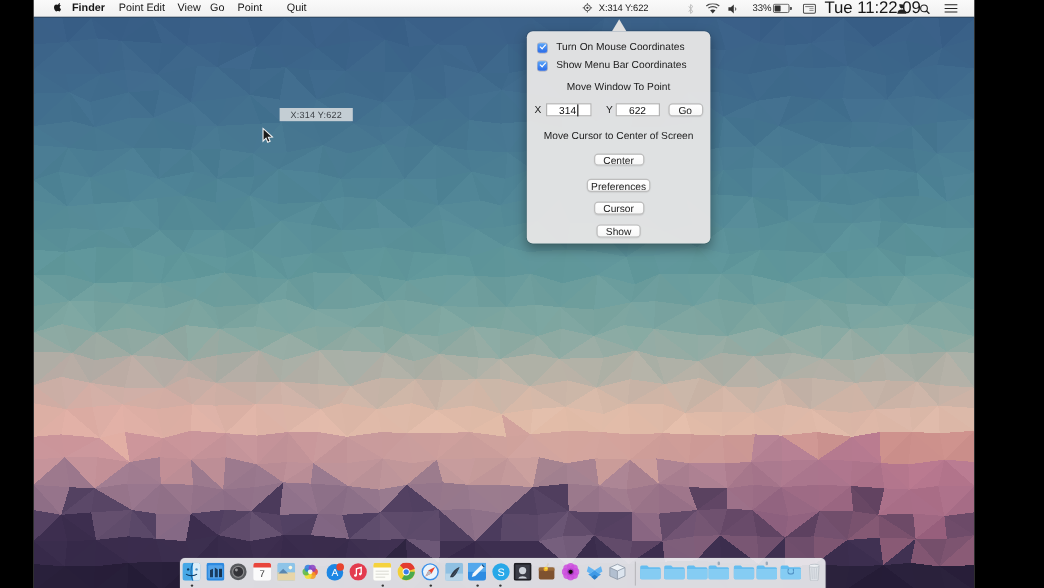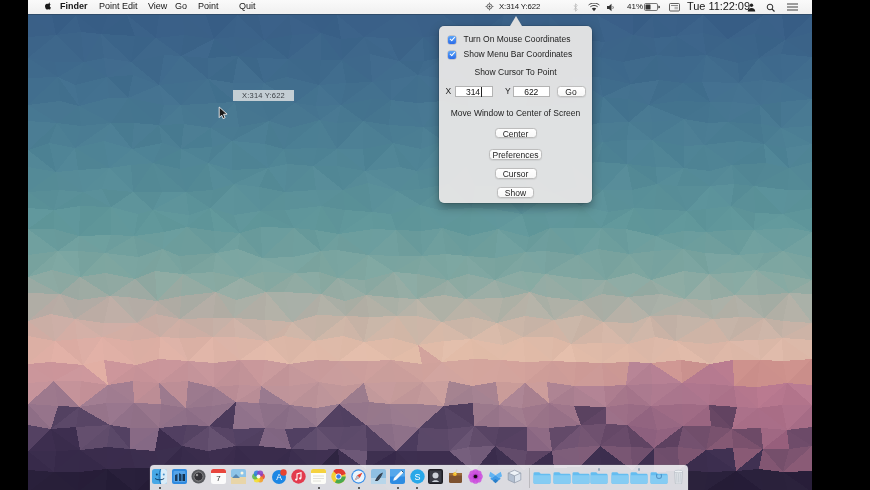--- a/index.html
+++ b/index.html
@@ -1379,59 +1379,59 @@
         <path fill="none" stroke="#555" stroke-width="1.6" d="M2 4.5l6.5 9-3.5 3V1.5l3.5 3-6.5 9"></path>
       </svg>
       <svg class="micon" style="left:560px;top:2.5px" width="12" height="9" viewBox="0 0 24 18">
         <path fill="#333" d="M12 16.5l-4.4-5.3c2.5-2.1 6.3-2.1 8.8 0z"></path>
         <path fill="none" stroke="#333" stroke-width="2" d="M4.6 7.6c4.2-3.6 10.6-3.6 14.8 0M1.2 4.1c6.1-5.2 15.5-5.2 21.6 0" opacity=".9"></path>
       </svg>
       <svg class="micon" style="left:578px;top:2.5px" width="10" height="9" viewBox="0 0 20 18">
         <path fill="#333" d="M2 6h4l5-4.5v15L6 12H2z"></path>
         <path fill="none" stroke="#333" stroke-width="1.5" d="M13.5 6.5a4 4 0 010 5"></path>
       </svg>
-      <span class="mi" style="left:599px;font-size:8px">41%</span>
+      <span class="mi" style="left:599px;font-size:8px">33%</span>
       <svg class="micon" style="left:616px;top:3px" width="16" height="8" viewBox="0 0 32 16">
         <rect x="1" y="1" width="26" height="14" rx="2.5" fill="none" stroke="#555" stroke-width="1.6"></rect>
         <rect x="3" y="3" width="10" height="10" rx="1" fill="#333"></rect>
         <path fill="#555" d="M28.5 5.5h1.5a2 2 0 010 5h-1.5z"></path>
       </svg>
       <svg class="micon" style="left:641px;top:3px" width="11" height="8.5" viewBox="0 0 22 17">
         <rect x="1" y="1" width="20" height="15" rx="2" fill="none" stroke="#444" stroke-width="1.7"></rect>
         <path stroke="#444" stroke-width="1.5" d="M4 5h14" opacity=".8"></path>
         <path stroke="#444" stroke-width="1.3" d="M11 8.5h7M11 11.5h7" opacity=".7"></path>
       </svg>
-      <span class="mi" style="left:659px;font-size:11px;letter-spacing:-.05px">Tue 11:22:09</span>
+      <span class="mi" style="left:659px;font-size:14px;letter-spacing:-.05px">Tue 11:22:09</span>
       <svg class="micon" style="left:719px;top:2.5px" width="9" height="9" viewBox="0 0 18 18">
         <circle cx="9" cy="4.6" r="3.4" fill="#222"></circle>
         <path fill="#222" d="M1.5 17c0-4.5 3.2-7 7.5-7s7.5 2.5 7.5 7z"></path>
       </svg>
       <svg class="micon" style="left:738px;top:2.5px" width="9.5" height="9.5" viewBox="0 0 19 19">
         <circle cx="8" cy="8" r="5.6" fill="none" stroke="#222" stroke-width="1.9"></circle>
         <path stroke="#222" stroke-width="2.2" d="M12.2 12.2L17 17"></path>
       </svg>
       <svg class="micon" style="left:759px;top:3px" width="11" height="8" viewBox="0 0 22 16">
         <path stroke="#222" stroke-width="1.7" d="M0 2h22M0 8h22M0 14h22"></path>
       </svg>
     </div>
 <div class="tooltip">X:314 Y:622</div>
 <svg style="position:absolute;left:190px;top:105.5px" width="10" height="14" viewBox="0 0 10 14">
       <path d="M1.2 1v10.6l2.5-2.5 1.4 3.5 2-.9-1.5-3.4 3.5-.1z" fill="#1a1a1a" stroke="#f2f2f2" stroke-width=".9"></path>
     </svg>
 <div class="pop">
       <div class="arrow"></div>
 <div class="cbrow" style="top:9px"><span class="cb"></span>Turn On Mouse Coordinates</div>
 <div class="cbrow" style="top:24px"><span class="cb"></span>Show Menu Bar Coordinates</div>
-<div class="row" style="top:41.5px">Show Cursor To Point</div>
+<div class="row" style="top:41.5px">Move Window To Point</div>
 <span class="lbl" style="left:6.5px;top:59.5px">X</span>
 <div class="fld" style="left:16px;top:59.5px;width:37.5px;height:11px;line-height:11px">314<span style="border-right:.8px solid #222;margin-left:.5px"></span></div>
 <span class="lbl" style="left:66px;top:59.5px">Y</span>
 <div class="fld" style="left:73.5px;top:59.5px;width:37.5px;height:11px;line-height:11px">622</div>
 <div class="btn" style="left:117.5px;top:59.5px;width:29px;height:11px;line-height:10.5px">Go</div>
-<div class="row" style="top:82.5px">Move Window to Center of Screen</div>
+<div class="row" style="top:82.5px">Move Cursor to Center of Screen</div>
 <div class="btn" style="left:55.5px;top:101.5px;width:42px;height:10.5px;line-height:10px">Center</div>
 <div class="btn" style="left:50px;top:122.5px;width:53px;height:11.5px;line-height:11px">Preferences</div>
 <div class="btn" style="left:55.5px;top:141.5px;width:42px;height:11px;line-height:10.5px">Cursor</div>
 <div class="btn" style="left:58px;top:161px;width:37px;height:10.5px;line-height:10px">Show</div>
 </div>
 <div class="dock">
       <div class="di" style="left:2.0px"><svg width="15" height="15" viewBox="0 0 15 15">
           <rect width="15" height="15" rx="2.5" fill="#47a8e6"></rect>
           <path d="M8.8 0h3.7A2.5 2.5 0 0115 2.5v10a2.5 2.5 0 01-2.5 2.5H8.8z" fill="#d9ecf8"></path>
           <path d="M8.8 0C6.6 4 6.6 11 8.8 15" fill="none" stroke="#1a6cb0" stroke-width="1"></path>

